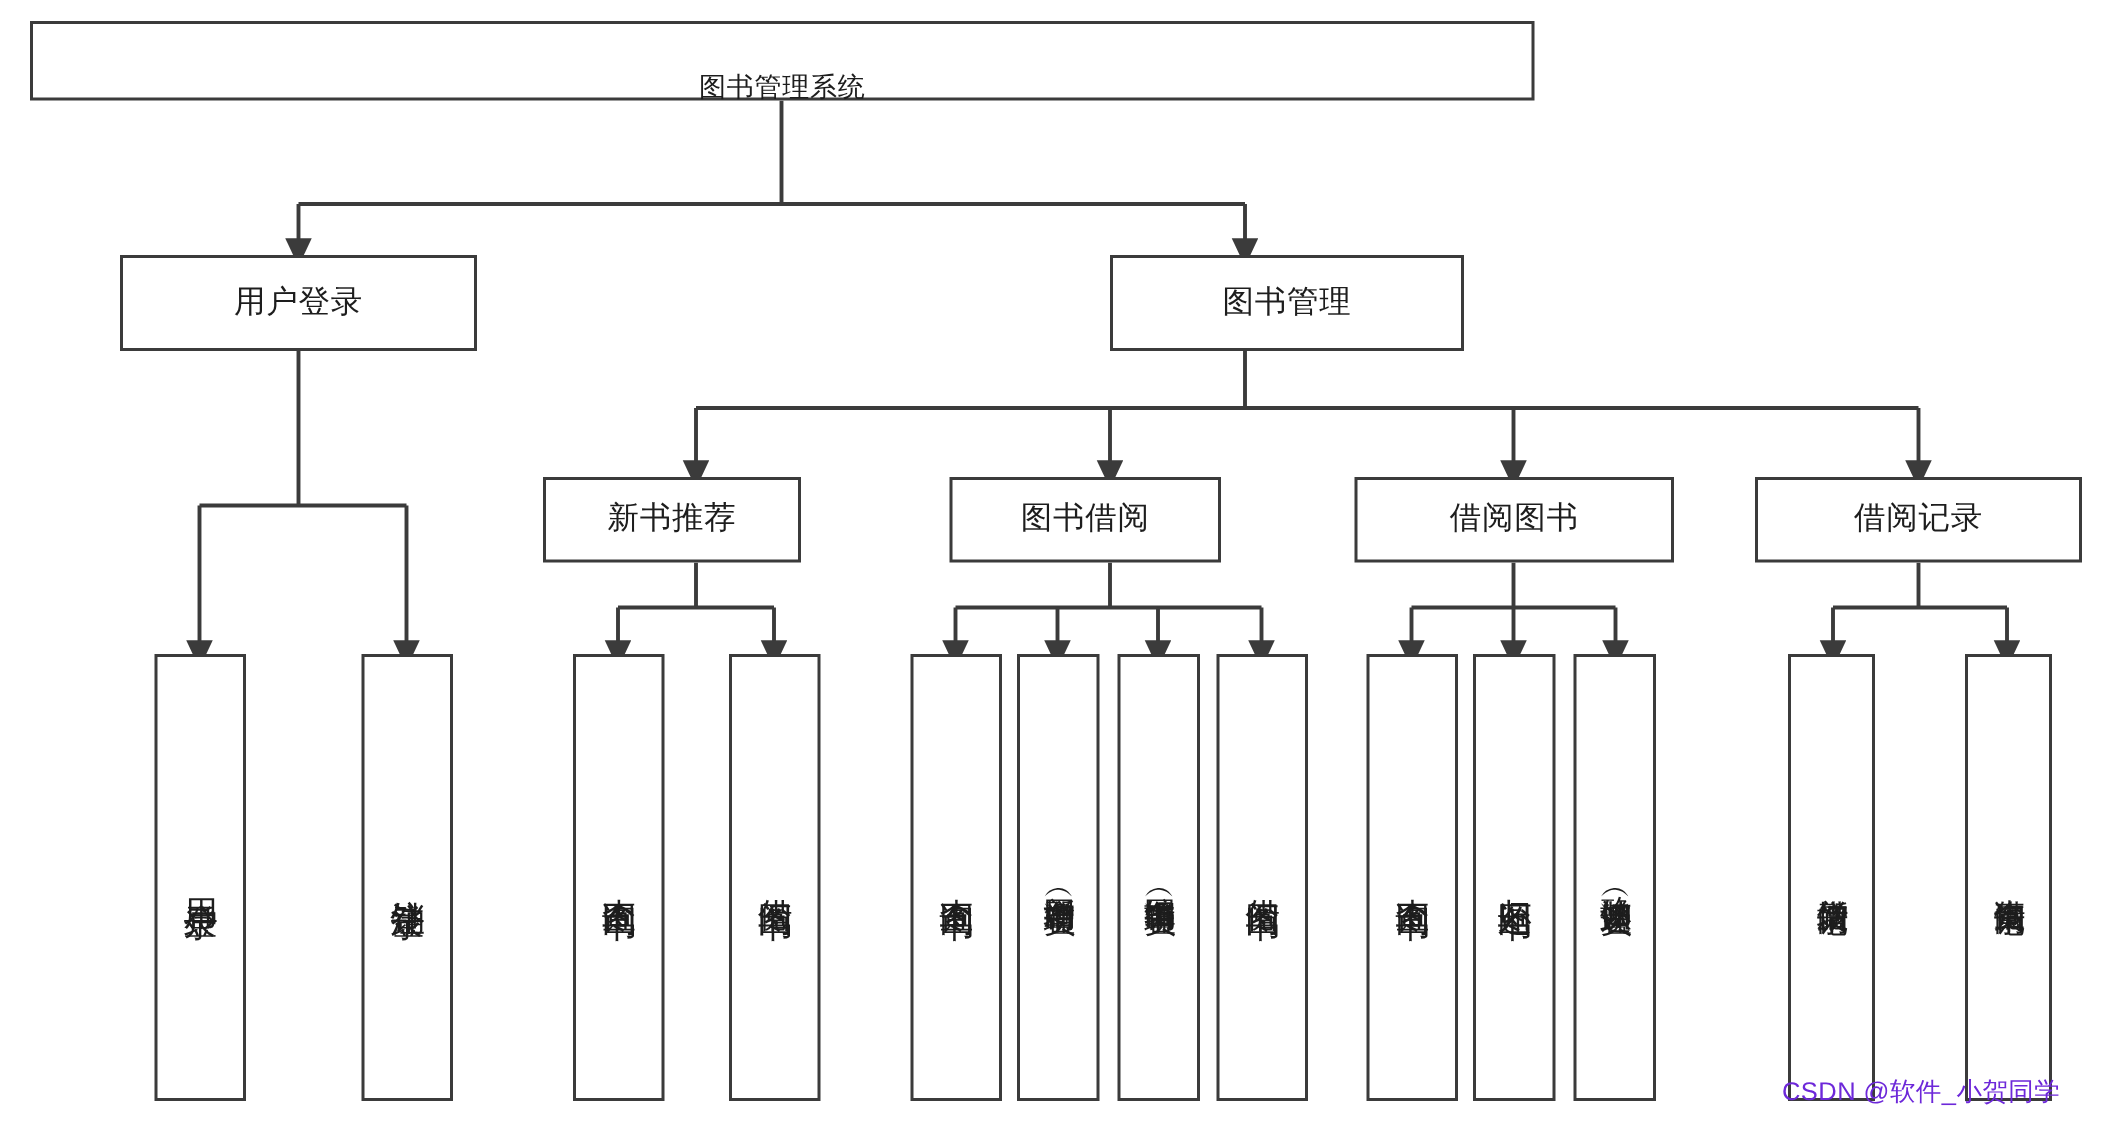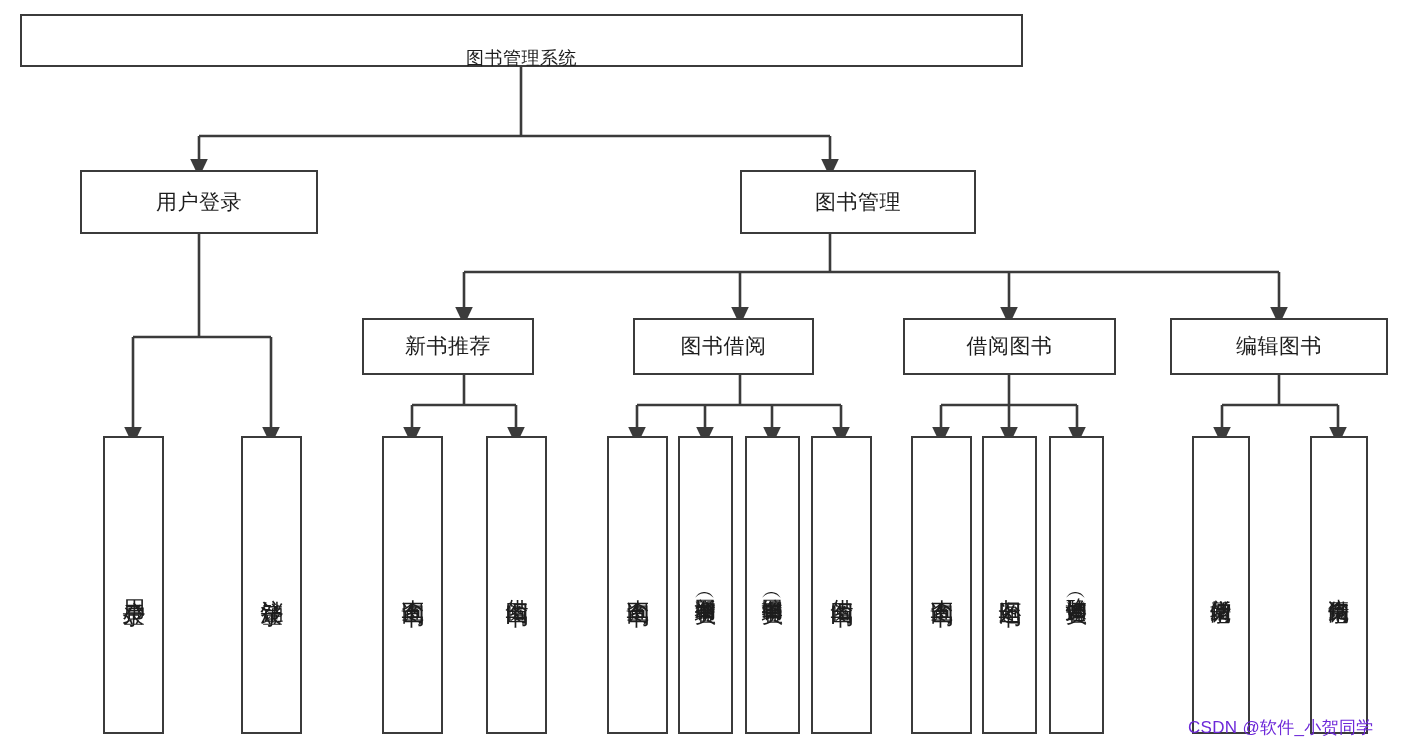--- a/index.html
+++ b/index.html
@@ -148,21 +148,21 @@
   <div class="node horiz" style="left:362px; top:318px; width:172px; height:57px;">
     <span class="node-label">新书推荐</span>
   </div>
   <div class="node horiz" style="left:633px; top:318px; width:181px; height:57px;">
     <span class="node-label">图书借阅</span>
   </div>
   <div class="node horiz" style="left:903px; top:318px; width:213px; height:57px;">
     <span class="node-label">借阅图书</span>
   </div>
   <div class="node horiz" style="left:1170px; top:318px; width:218px; height:57px;">
-    <span class="node-label">编辑图书</span>
+    <span class="node-label">借阅记录</span>
   </div>
 
   <div class="node vert" style="left:103px; top:436px; width:61px; height:298px;">
     <span class="node-label">用户登录</span>
   </div>
   <div class="node vert" style="left:241px; top:436px; width:61px; height:298px;">
     <span class="node-label">注销登录</span>
   </div>
 
   <div class="node vert" style="left:382px; top:436px; width:61px; height:298px;">

